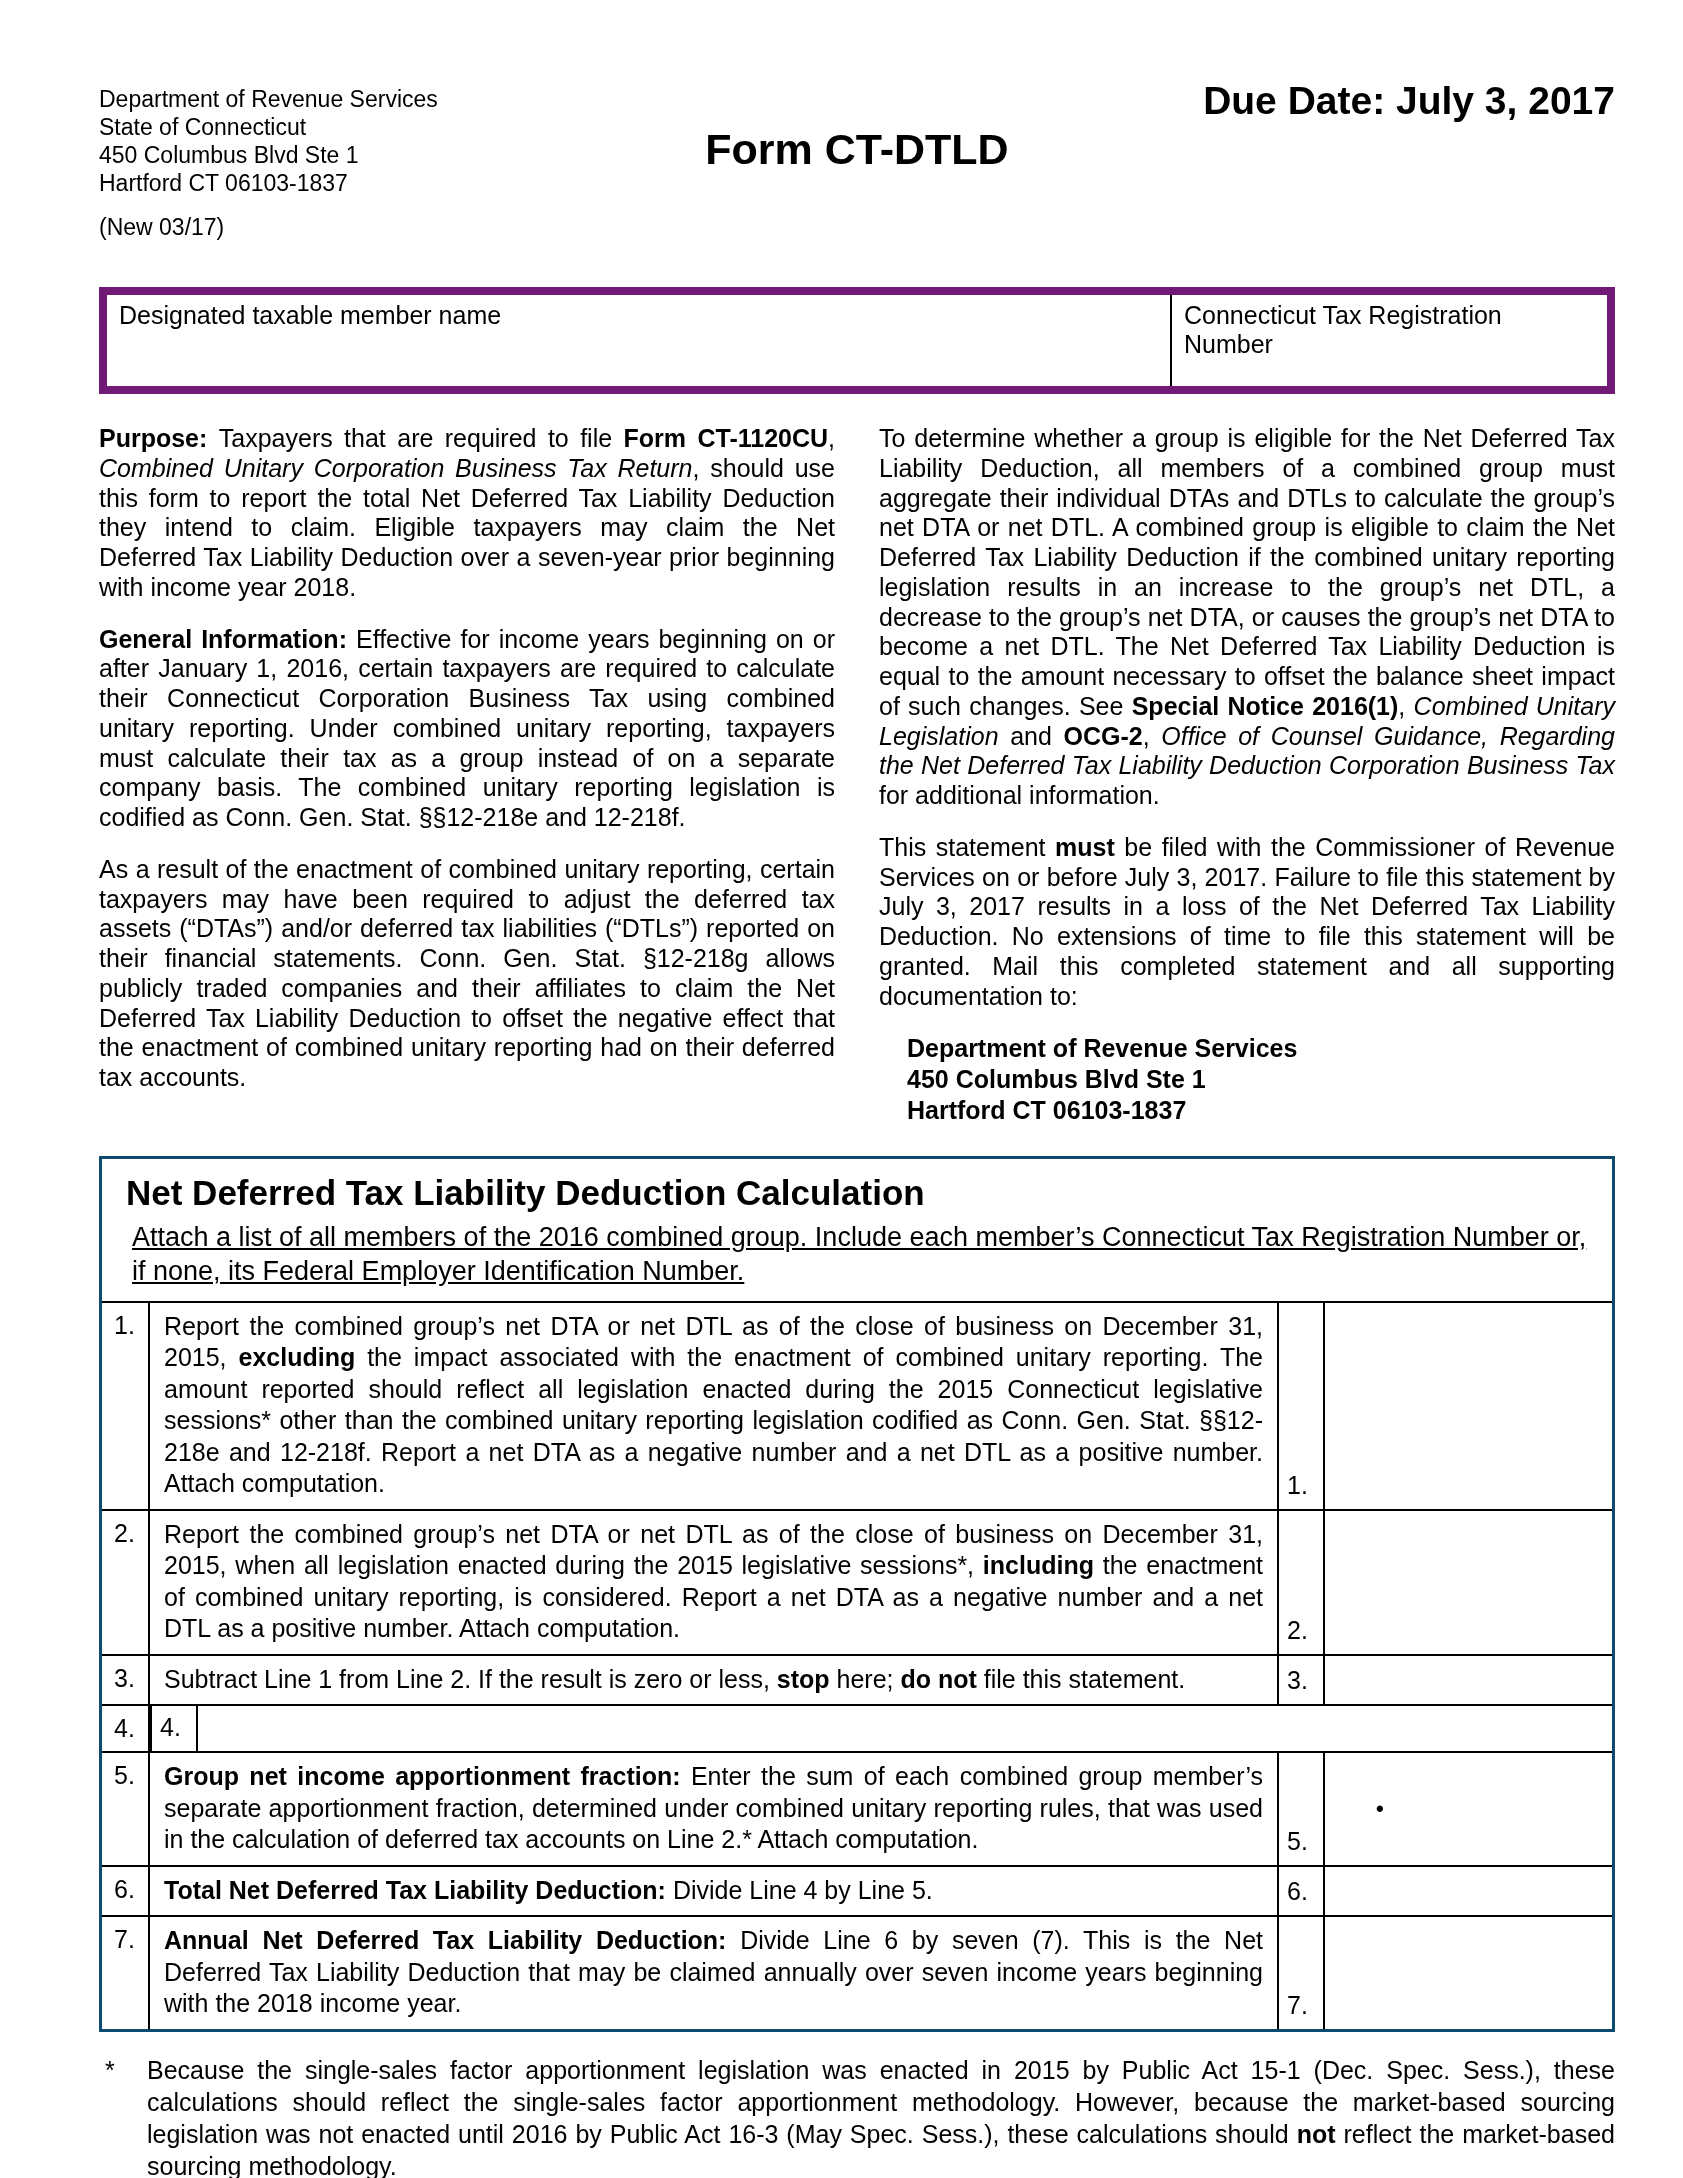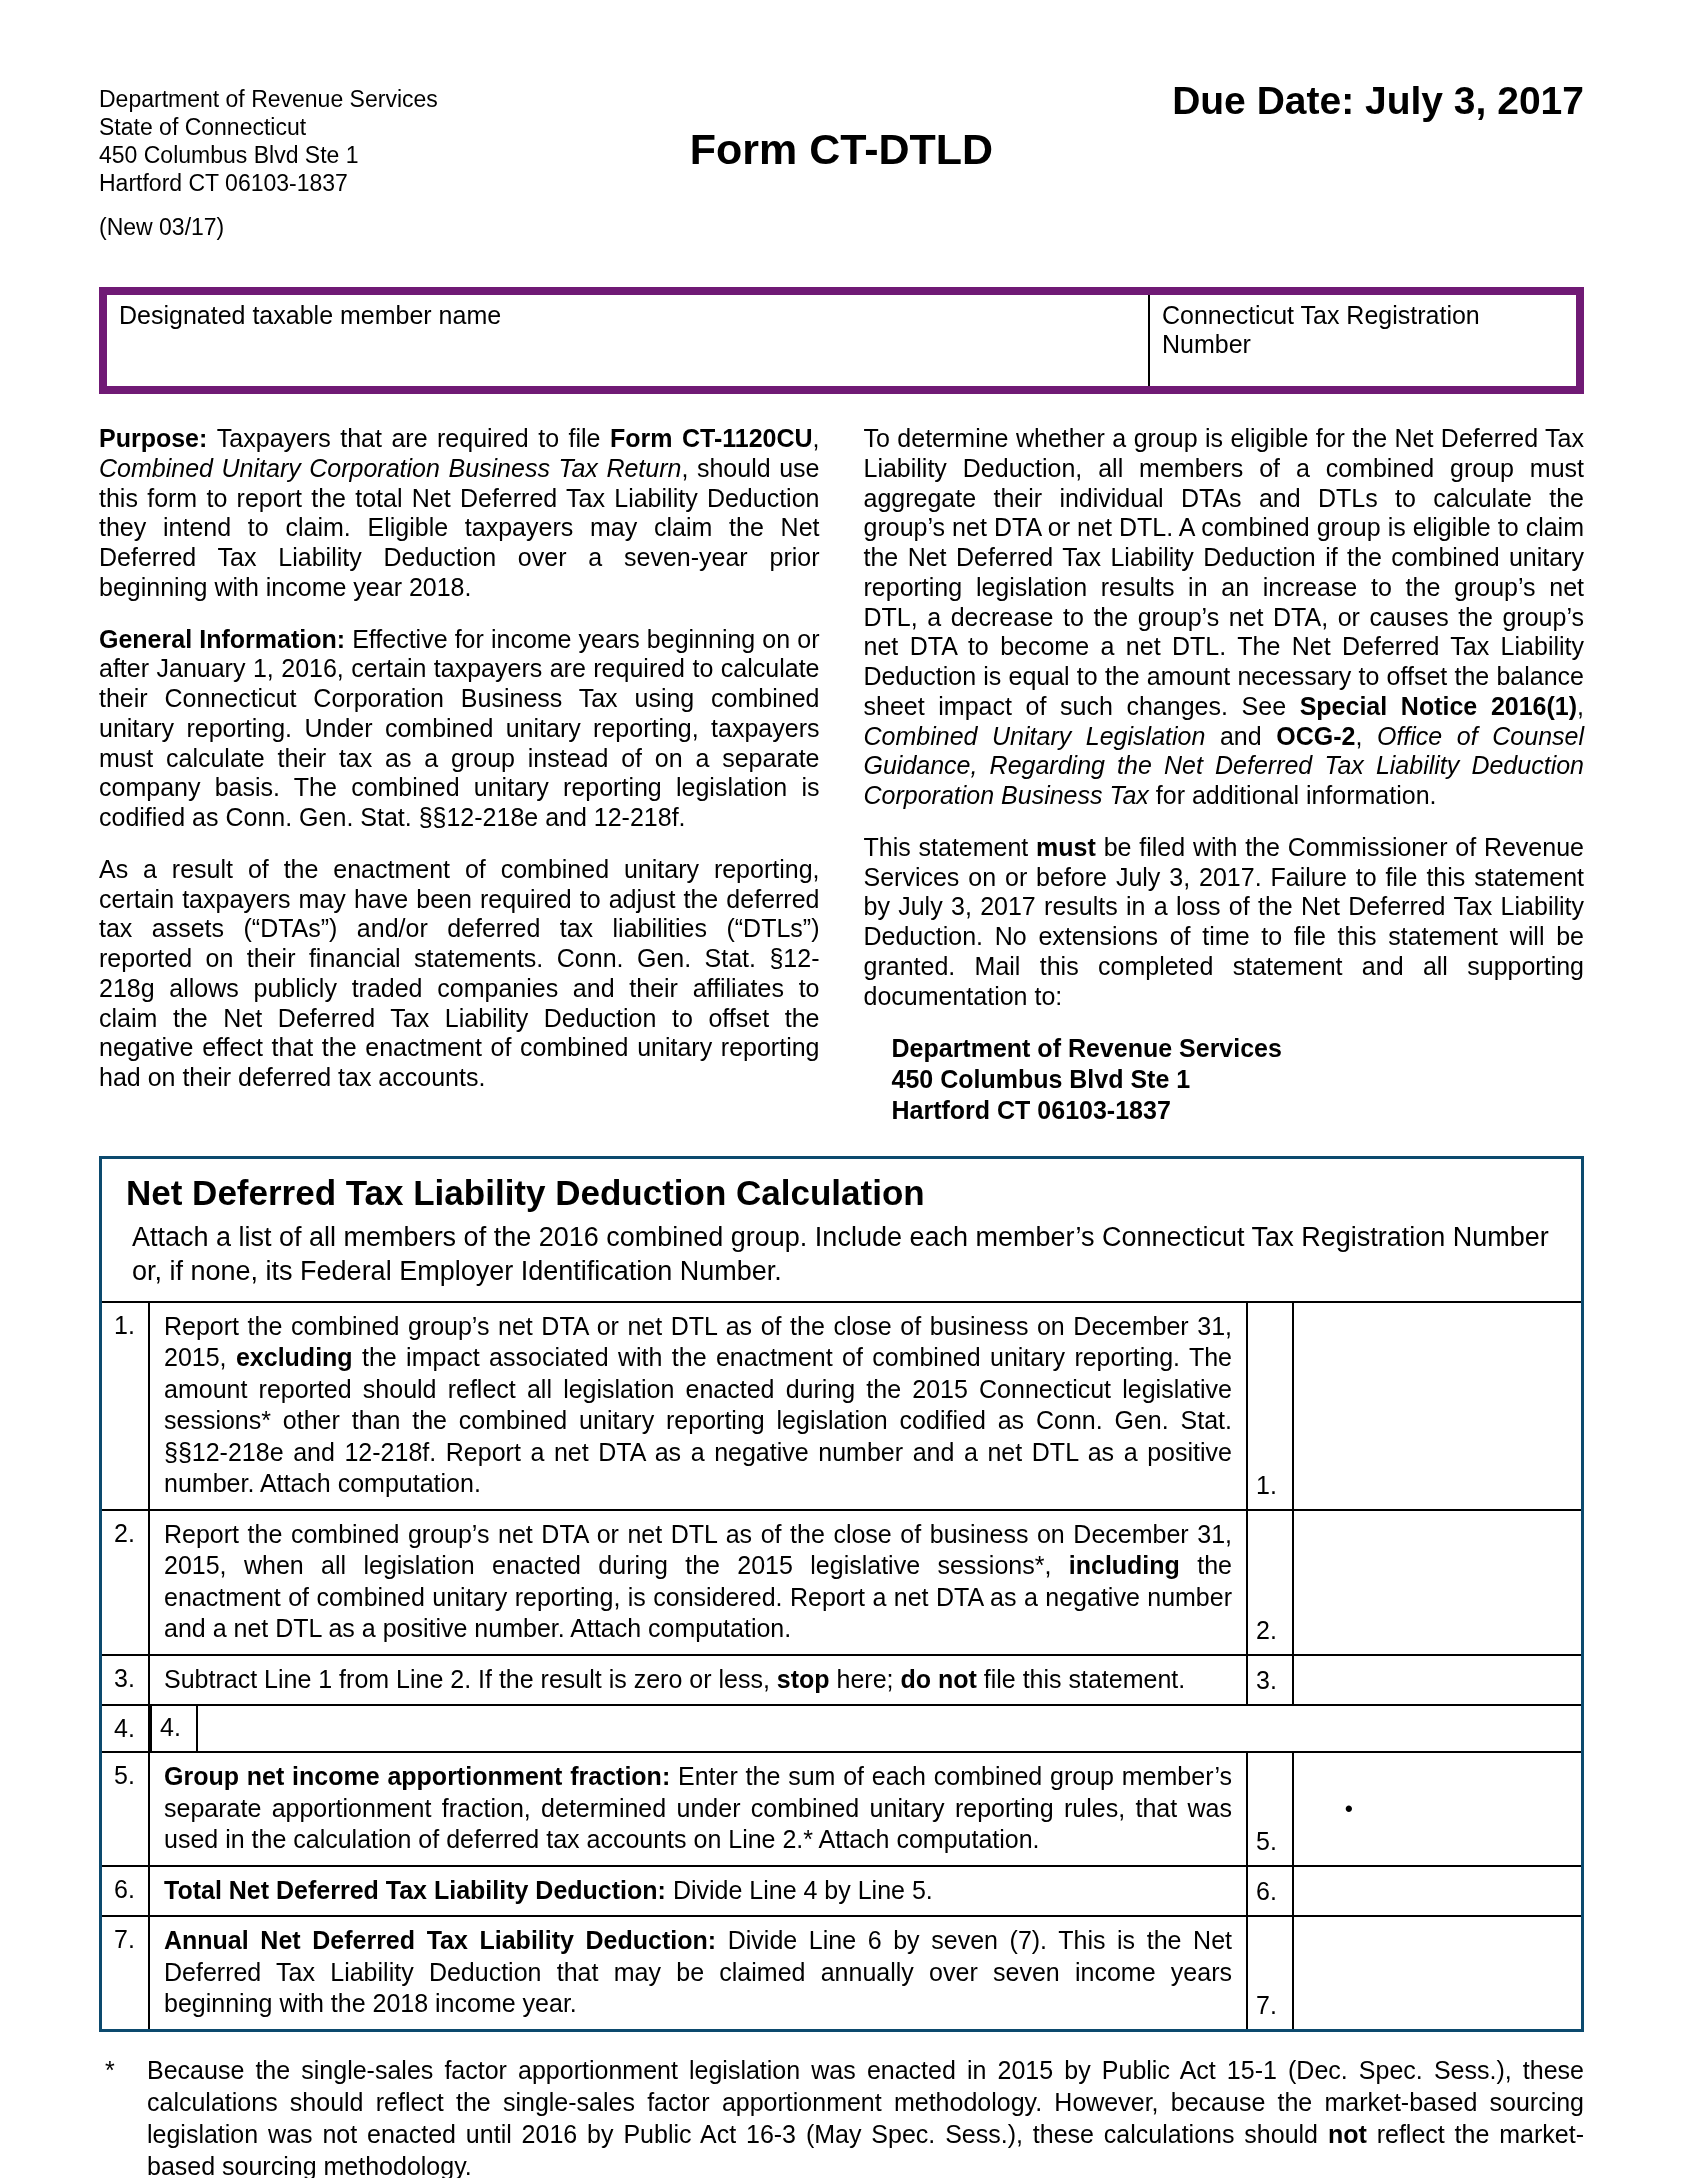--- a/index.html
+++ b/index.html
@@ -2,21 +2,21 @@
 <html><head>
 <meta charset="utf-8">
 <style>
   * { margin:0; padding:0; box-sizing:border-box; }
   html, body { background:#ffffff; }
   body {
     width:1683px; height:2178px;
     font-family:"Liberation Sans", sans-serif;
     color:#000;
   }
-  .page { width:1683px; height:2178px; padding:85px 99px 0 99px; overflow:hidden;border-radius:30px; }
+  .page { width:1683px; height:2178px; padding:85px 68px 0 99px; overflow:hidden;border-radius:30px; }
 
   
   .header { position:relative; height:202px; }
   .agency-block { font-size:23px; line-height:1.22; }
   .revision { margin-top:16px; font-size:23px; }
   .due-date { position:absolute; top:-6px; right:0; font-size:39px; font-weight:700; }
   .form-number { position:absolute; top:40px; left:0; right:0; text-align:center; font-size:43px; font-weight:700; }
   .form-title { position:absolute; top:99px; left:0; right:0; text-align:center; font-size:31px; font-weight:700; }
 
   
@@ -31,21 +31,21 @@
   .para { margin-bottom:22px; }
   .para:last-child { margin-bottom:0; }
   .b { font-weight:700; }
   .i { font-style:italic; }
   .mail-address { font-weight:700; margin-left:28px; line-height:1.24; text-align:left; }
 
   
   .calc-box { border:3px solid #0c4a6e; margin-top:30px; }
   .calc-header { padding:14px 20px 12px 24px; }
   .calc-title { font-size:35px; font-weight:700; }
-  .calc-subtitle { font-size:27px; line-height:1.25; margin-top:8px; margin-left:6px; }
+  .calc-subtitle { font-size:27px; line-height:1.25; margin-top:8px; margin-left:6px;text-decoration:underline; }
   .calc-row { display:flex; align-items:stretch; border-top:2px solid #000; }
   .cell-num { width:48px; padding:8px 0 8px 12px; font-size:25px; border-right:2px solid #000; flex:0 0 auto; }
   .cell-desc { flex:1 1 auto; padding:8px 14px 9px 14px; font-size:25px; line-height:1.26; text-align:justify; }
   .cell-line { width:48px; flex:0 0 auto; border-left:2px solid #000; border-right:2px solid #000;
                display:flex; align-items:flex-end; padding:6px 4px 9px 8px; font-size:25px; }
   .cell-amount { width:287px; flex:0 0 auto; display:flex; align-items:center; padding-left:51px; }
   .decimal-mark { font-size:22px; font-weight:700; line-height:1; }
   .amount-value { font-size:25px; }
 
   

